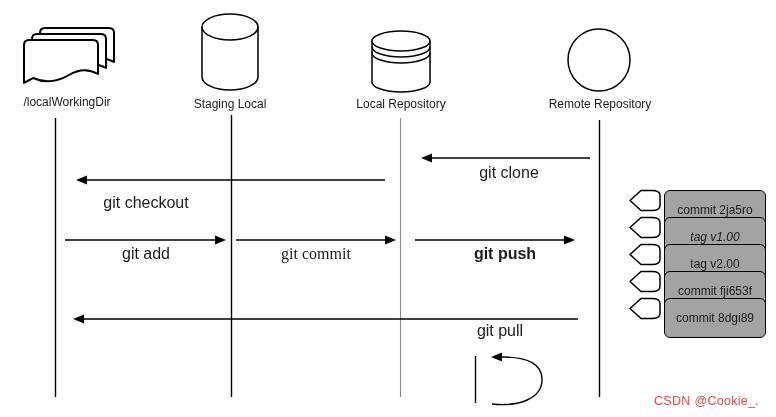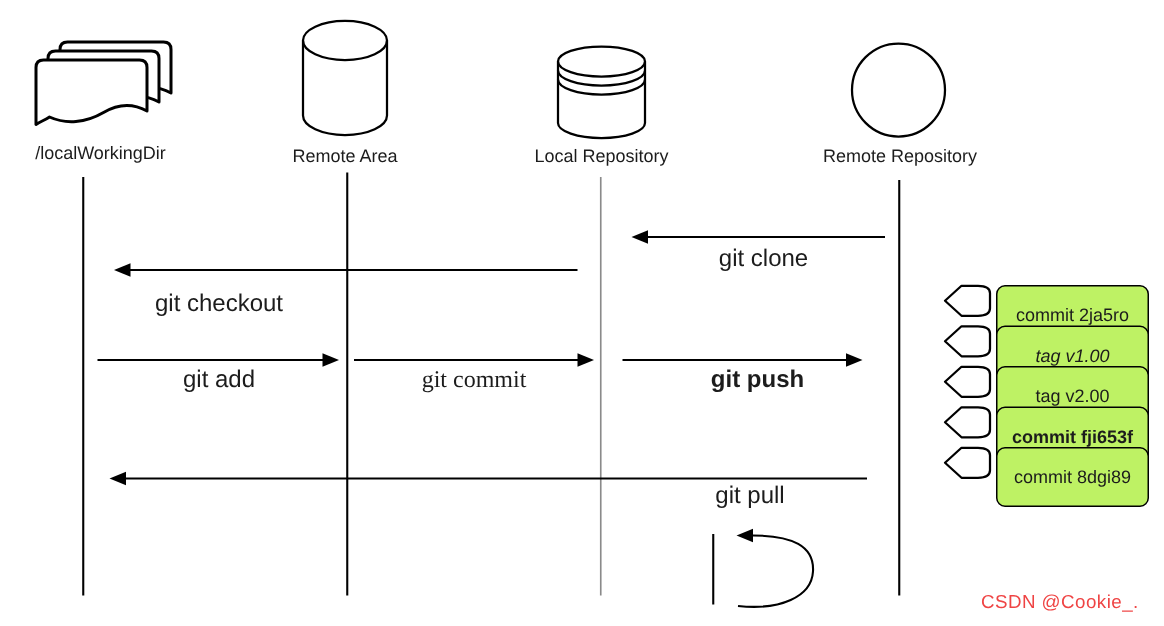--- a/index.html
+++ b/index.html
@@ -8,21 +8,21 @@
     overflow:hidden; font-family:"Liberation Sans", sans-serif; color:#1c1c1c;
   }
   svg.layer { position:absolute; left:0; top:0; width:776px; height:417px; }
   .lbl {
     position:absolute; transform:translateX(-50%);
     font-size:12px; line-height:14px; white-space:nowrap; color:#1c1c1c;
   }
   .msg-lbl { font-size:16px; }
   .node-box {
     position:absolute; left:664px; width:102px; height:40px; box-sizing:border-box;
-    border:1.6px solid #000; border-radius:6px; background:#bef264;
+    border:1.6px solid #000; border-radius:6px; background:#a3a3a3;
     display:flex; align-items:center; justify-content:center;
     font-size:12px; color:#1c1c1c; white-space:nowrap;
   }
   .watermark {
     position:absolute; top:394px; left:654px;
     font-size:12.5px; color:#ef4444; letter-spacing:0.3px; white-space:nowrap;
   }
 </style>
 </head>
 <body>
@@ -92,32 +92,32 @@
     <g stroke-width="1.5" stroke-linejoin="round">
       <path d="M630,200.5 L641,190.5 L652,190.5 Q660,190.5 660,195.5 L660,205.5 Q660,210.5 652,210.5 L641,210.5 Z"></path>
       <path d="M630,227.5 L641,217.5 L652,217.5 Q660,217.5 660,222.5 L660,232.5 Q660,237.5 652,237.5 L641,237.5 Z"></path>
       <path d="M630,254.5 L641,244.5 L652,244.5 Q660,244.5 660,249.5 L660,259.5 Q660,264.5 652,264.5 L641,264.5 Z"></path>
       <path d="M630,281.5 L641,271.5 L652,271.5 Q660,271.5 660,276.5 L660,286.5 Q660,291.5 652,291.5 L641,291.5 Z"></path>
       <path d="M630,308.5 L641,298.5 L652,298.5 Q660,298.5 660,303.5 L660,313.5 Q660,318.5 652,318.5 L641,318.5 Z"></path>
     </g>
   </svg>
 
   <div class="lbl" style="left:67px; top:95px;">/localWorkingDir</div>
-  <div class="lbl" style="left:230px; top:97px;">Remote Area</div>
+  <div class="lbl" style="left:230px; top:97px;">Staging Local</div>
   <div class="lbl" style="left:401px; top:97px;">Local Repository</div>
   <div class="lbl" style="left:600px; top:97px;">Remote Repository</div>
 
   <div class="lbl msg-lbl" style="left:509px; top:166px;">git clone</div>
   <div class="lbl msg-lbl" style="left:146px; top:196px;">git checkout</div>
   <div class="lbl msg-lbl" style="left:146px; top:247px;">git add</div>
   <div class="lbl msg-lbl" style="left:316px; top:247px;font-family:Liberation Serif, serif;">git commit</div>
   <div class="lbl msg-lbl" style="left:505px; top:247px;font-weight:bold;">git push</div>
   <div class="lbl msg-lbl" style="left:500px; top:324px;">git pull</div>
 
   <div class="node-box" style="top:190px;">commit 2ja5ro</div>
   <div class="node-box" style="top:217px;font-style:italic;">tag v1.00</div>
   <div class="node-box" style="top:244px;">tag v2.00</div>
-  <div class="node-box" style="top:271px;font-weight:bold;">commit fji653f</div>
+  <div class="node-box" style="top:271px;">commit fji653f</div>
   <div class="node-box" style="top:298px;">commit 8dgi89</div>
 
   <div class="watermark">CSDN @Cookie_.</div>
 
 </div>
 
 </body></html>

